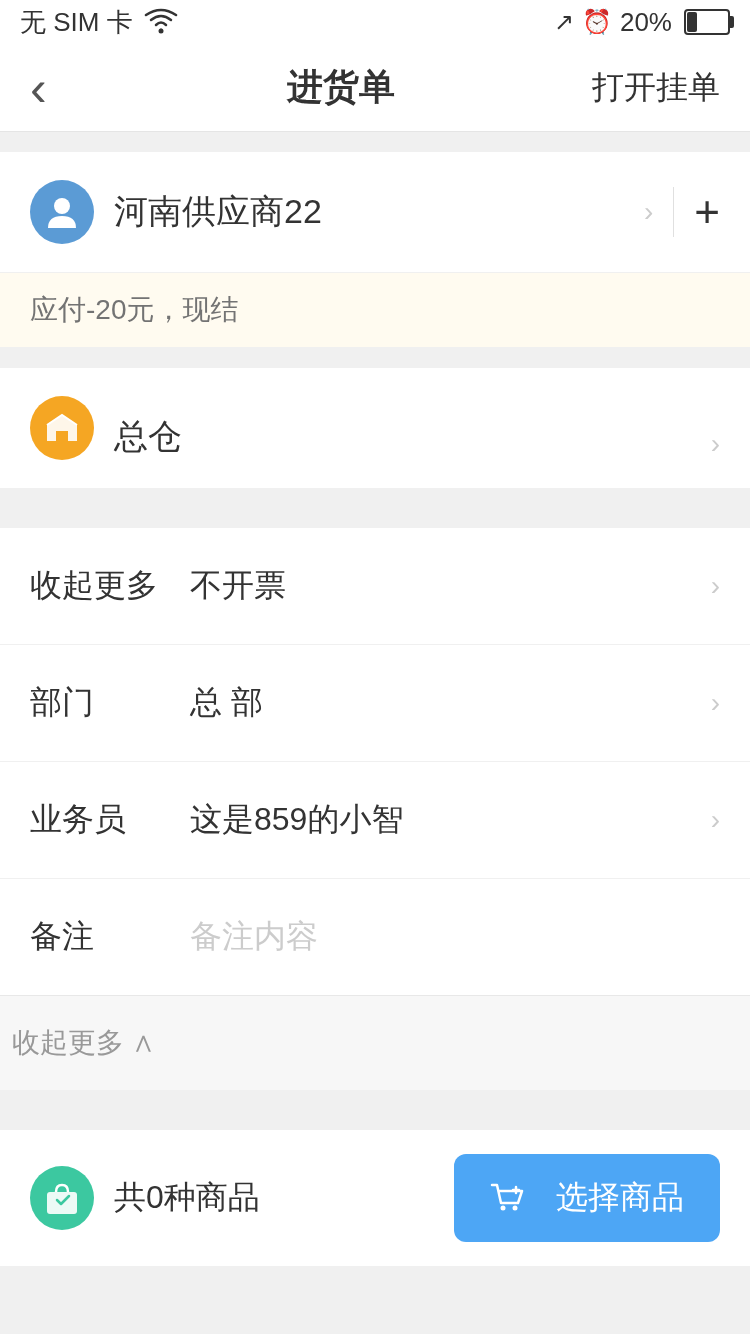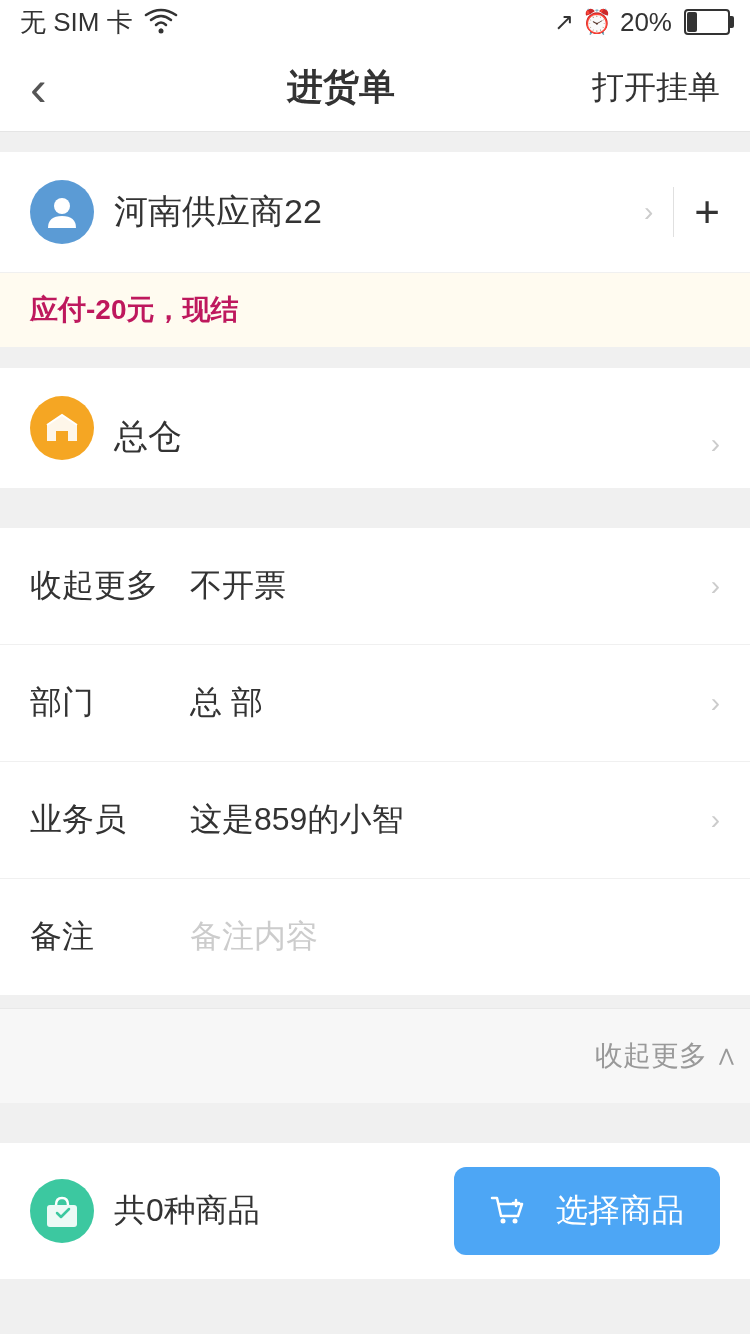--- a/index.html
+++ b/index.html
@@ -161,23 +161,22 @@
       width: 1px;
       height: 50px;
       background: #e0e0e0;
     }
 
     
     .notice-bar {
       background: #fffbf0;
       padding: 18px 30px;
       font-size: 28px;
-      color: #be185d;
+      color: #737373;
       border-bottom: 1px solid #f0f0f0;
-      font-weight: bold;
     }
 
     
     .warehouse-row {
       display: flex;
       align-items: flex-end;
       padding: 28px 30px;
     }
     .warehouse-icon-wrap {
       width: 64px;
@@ -230,25 +229,25 @@
       color: #ccc;
       font-size: 28px;
       margin-left: 10px;
     }
 
     
     .collapse-bar {
       background: #f7f7f7;
       display: flex;
       align-items: center;
-      justify-content: flex-end;
-      padding: 28px 4px;
+      justify-content: flex-start;
+      padding: 28px 12px;
       border-top: 1px solid #e8e8e8;
       cursor: pointer;
-      margin-top: 13px;
+      margin-top: 0;
     }
     .collapse-text {
       font-size: 28px;
       color: #999;
       margin-right: 8px;
     }
 
     
     .bottom-bar {
       background: #fff;

